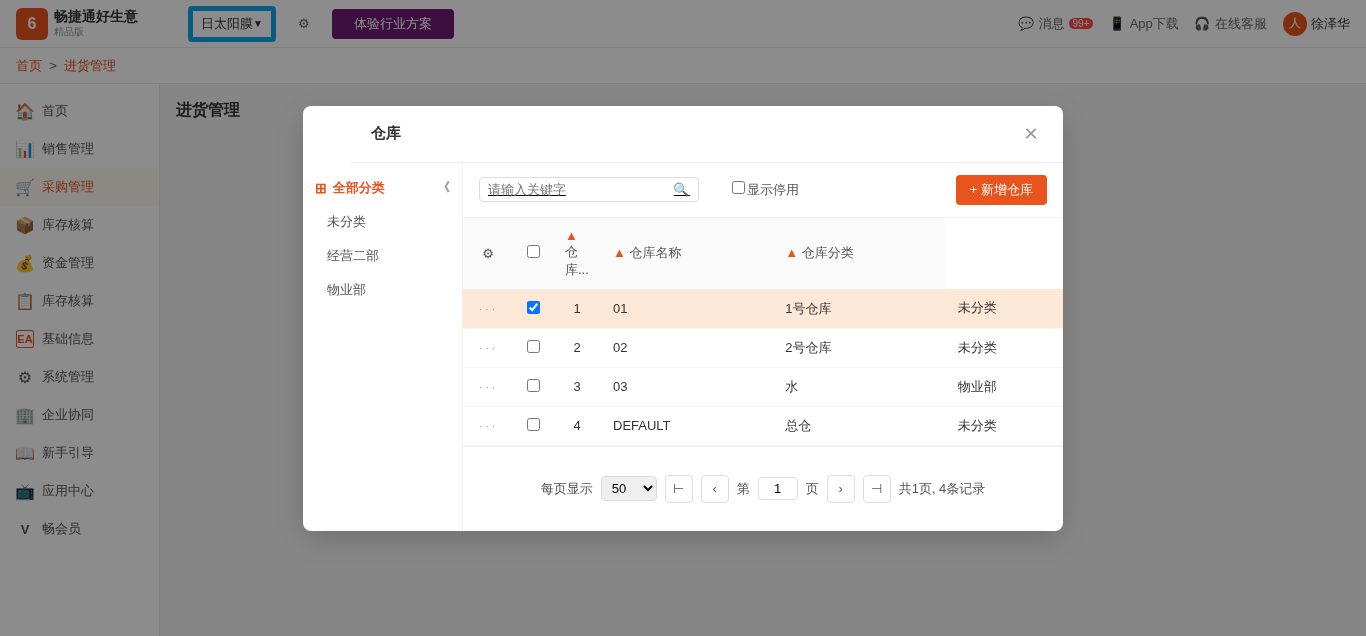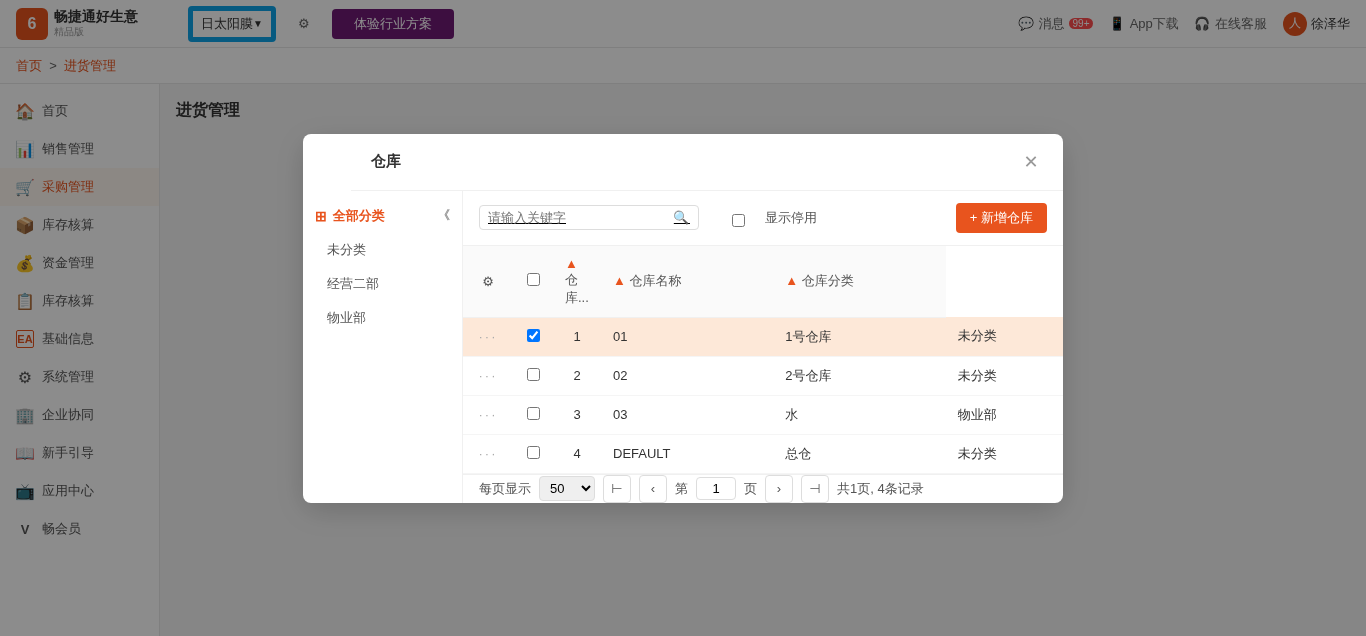--- a/index.html
+++ b/index.html
@@ -77,37 +77,37 @@
     .category-item { padding: 8px 24px; font-size: 13px; color: #555; cursor: pointer; }
     .collapse-btn { margin-left: auto; color: #999; cursor: pointer; font-size: 12px; }
 
     
     .right-panel { flex: 1; display: flex; flex-direction: column; overflow: hidden; }
 
     .toolbar { display: flex; align-items: center; gap: 10px; padding: 12px 16px; border-bottom: 1px solid #f0f0f0; }
     .search-box { display: flex; align-items: center; border: 1px solid #ddd; border-radius: 4px; padding: 4px 8px; gap: 6px; flex: 0 0 220px; text-decoration: underline; }
     .search-box input { border: none; outline: none; font-size: 13px; color: #333; width: 100%; }
     .search-icon { color: #aaa; cursor: pointer; }
-    .checkbox-label { display: flex; align-items: flex-end; gap: 20px; font-size: 13px; color: #555; cursor: pointer; padding-left: 23px; }
+    .checkbox-label { display: flex; align-items: flex-start; gap: 2px; font-size: 13px; color: #555; cursor: pointer; padding-left: 23px; }
     .add-btn { margin-left: auto; background: #e8541e; color: white; border: none; padding: 6px 14px; border-radius: 4px; font-size: 13px; cursor: pointer; }
 
     
     .table-wrap { flex: 1; overflow: auto; }
     table { width: 100%; border-collapse: collapse; font-size: 13px; }
     thead tr { background: #fafafa; }
     th { padding: 10px 12px; text-align: left; font-weight: 500; color: #555; border-bottom: 1px solid #f0f0f0; }
     td { padding: 10px 12px; color: #333; border-bottom: 1px solid #f5f5f5; }
     tr.selected td { background: #fde8d8; }
     .col-num { width: 48px; text-align: center; }
     .col-check { width: 40px; text-align: center; }
     .col-gear { width: 50px; text-align: center; }
     .more-btn { color: #aaa; letter-spacing: 2px; cursor: pointer; }
 
     
-    .pagination { display: flex; align-items: center; padding: 0 16px; border-top: 1px solid #f0f0f0; gap: 8px; font-size: 13px; color: #555; }
+    .pagination { display: flex; align-items: center; justify-content: center; padding: 28px 16px; border-top: 1px solid #f0f0f0; gap: 8px; font-size: 13px; color: #555; }
     .page-select { border: 1px solid #ddd; border-radius: 4px; padding: 3px 6px; font-size: 13px; }
     .page-btn { width: 28px; height: 28px; display: flex; align-items: center; justify-content: center; border: 1px solid #ddd; border-radius: 4px; cursor: pointer; color: #555; }
     .page-input { width: 40px; border: 1px solid #ddd; border-radius: 4px; padding: 3px 6px; text-align: center; font-size: 13px; }
 
     
     .modal-footer { display: flex; justify-content: center; gap: 12px; padding: 14px 20px; border-top: 1px solid #f0f0f0; }
     .cancel-btn { padding: 7px 28px; border: 1px solid #ddd; border-radius: 4px; background: #fff; color: #555; font-size: 13px; cursor: pointer; }
     .confirm-btn { padding: 7px 28px; border: none; border-radius: 4px; background: #e8541e; color: white; font-size: 13px; cursor: pointer; }
   </style>
 </head>

